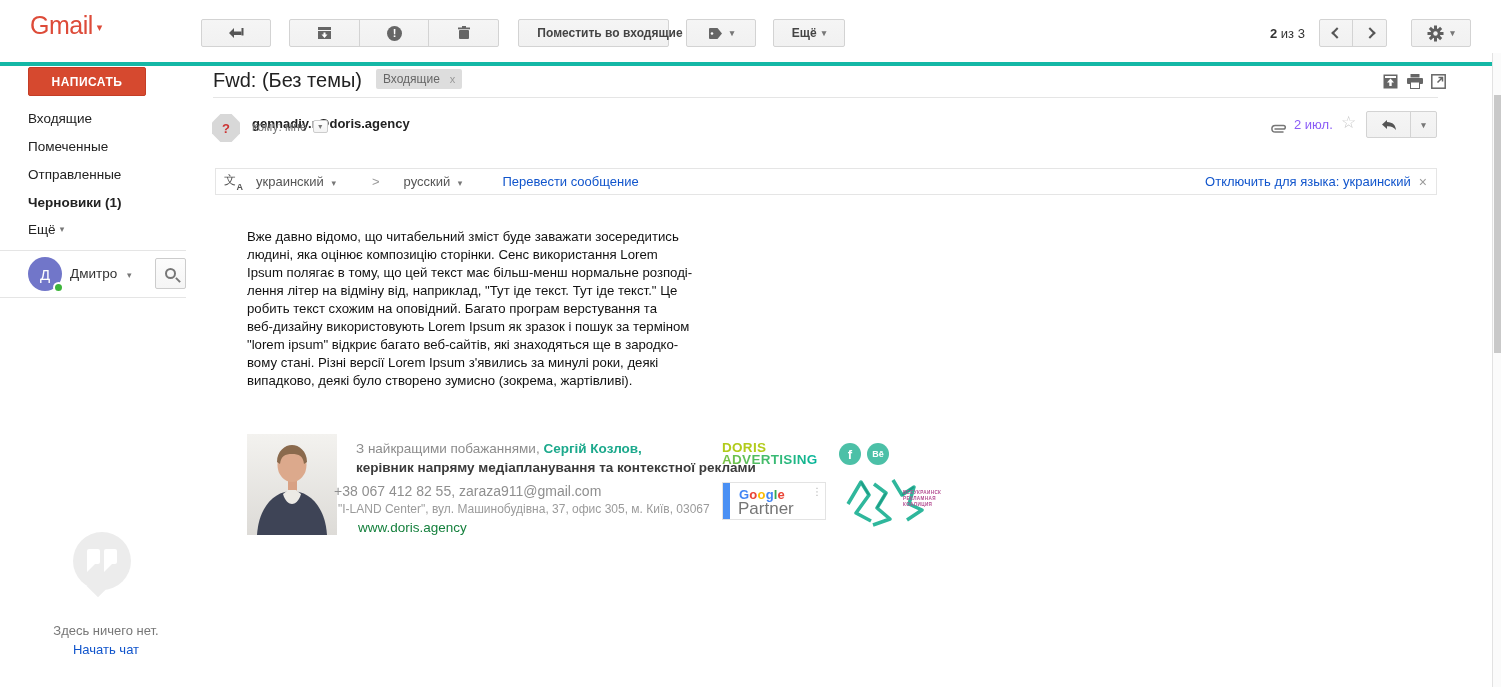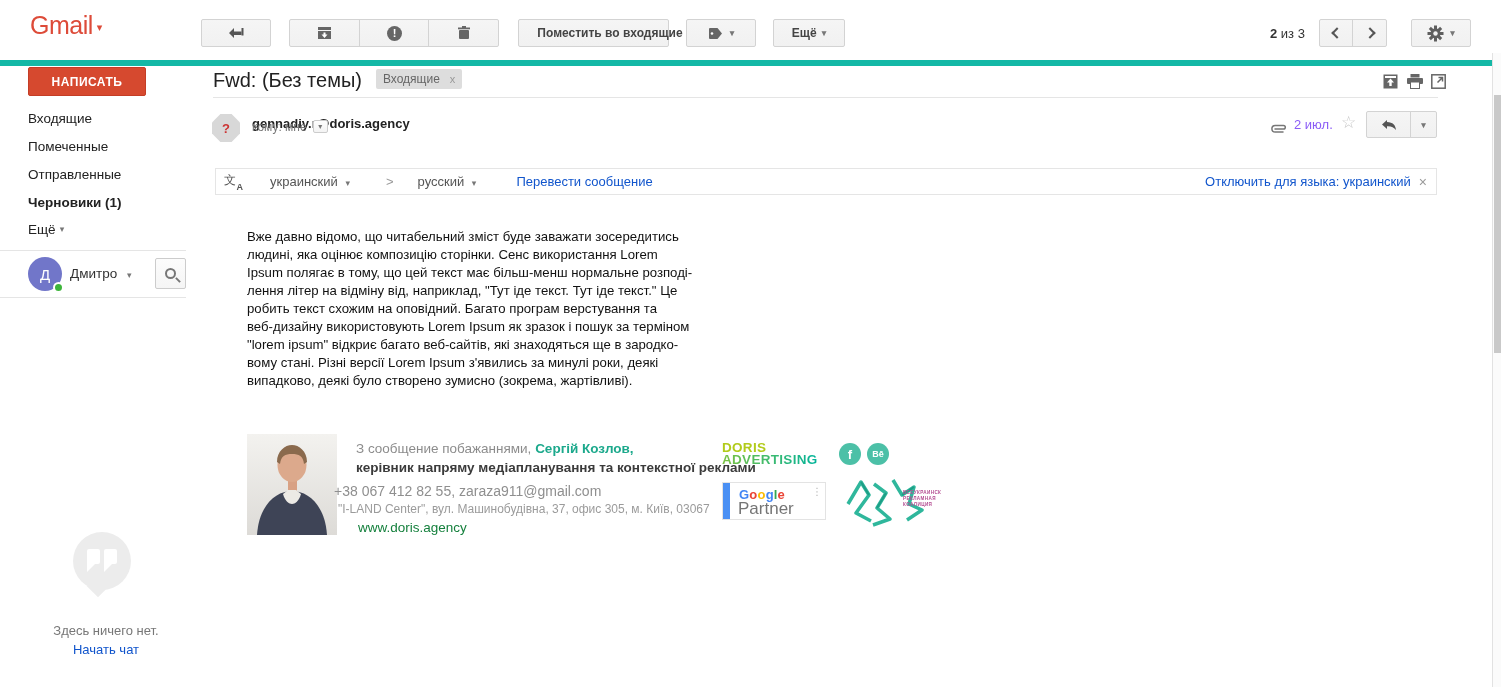--- a/index.html
+++ b/index.html
@@ -5,21 +5,21 @@
   * { margin:0; padding:0; box-sizing:border-box; }
   html,body { width:1501px; height:687px; }
   body {
     position:relative; background:#fff; overflow:hidden;
     font-family:"Liberation Sans", sans-serif; color:#222;
     -webkit-font-smoothing:antialiased;
   }
   .abs { position:absolute; }
 
   
-  .header { position:absolute; left:0; top:0; width:1501px; height:66px; background:#fff; border-bottom:6px solid #14b8a6; }
+  .header { position:absolute; left:0; top:0; width:1501px; height:66px; background:#fff; border-bottom:4px solid #14b8a6; }
   .gmail-logo { position:absolute; left:30px; top:11px; font-size:25px; color:#dd4b39; letter-spacing:-0.5px; cursor:pointer; }
   .gmail-logo .caret { font-size:11px; color:#dd4b39; vertical-align:3px; margin-left:4px; }
 
   .btn {
     position:absolute; height:28px; top:19px;
     background:linear-gradient(#f5f5f5,#f1f1f1);
     border:1px solid #d3d3d3; border-radius:2px;
     display:flex; align-items:center; justify-content:center;
     font-size:12px; font-weight:bold; color:#444; cursor:pointer; white-space:nowrap;
   }
@@ -81,21 +81,21 @@
   .rbtn { position:static; height:27px; }
 
   .translate-bar {
     position:absolute; left:215px; top:168px; width:1222px; height:27px;
     border:1px solid #e5e5e5; display:flex; align-items:center; font-size:13px; color:#555; background:#fff;
   }
   .tlink { color:#1155cc; cursor:pointer; }
   .t-icon { position:relative; width:18px; height:16px; margin-left:8px; color:#555; }
   .t-icon .cjk { position:absolute; left:0; top:-2px; font-size:12px; }
   .t-icon .lat { position:absolute; right:-1px; bottom:-2px; font-size:9px; font-weight:bold; }
-  .lang { margin-left:28px; cursor:pointer; }
+  .lang { margin-left:14px; cursor:pointer; }
   .lang .caret { margin-left:4px; }
 
   .body-text { position:absolute; left:247px; top:228px; font-size:13.2px; line-height:18px; color:#111; white-space:pre-line; }
 
   
   .sig-photo { position:absolute; left:247px; top:434px; width:90px; height:101px; }
   .sig-l1 { position:absolute; left:356px; top:441px; font-size:13.5px; color:#8c8c8c; }
   .sig-name { color:#1ca98c; font-weight:bold; }
   .sig-l2 { position:absolute; left:356px; top:460px; font-size:13.5px; font-weight:bold; color:#3b3b3b; }
   .sig-l3 { position:absolute; left:334px; top:483px; font-size:14px; color:#8f8f8f; }
@@ -345,21 +345,21 @@
     <rect width="90" height="101" fill="url(#bg)"></rect>
     <rect x="41" y="44" width="9" height="14" fill="#d8a184"></rect>
     <ellipse cx="45" cy="31" rx="14.5" ry="17" fill="#dca98c"></ellipse>
     <path d="M30 28c0-11 8-17 15-17s15 6 15 17l-3 2c-1-8-5-10-12-10s-11 2-12 10z" fill="#8a6a4d"></path>
     <path d="M10 101c2-30 19-44 35-44s33 14 35 44z" fill="#3e4456"></path>
     <path d="M36 60c2 7 6 10 9 10s7-3 9-10l-5-4h-8z" fill="#eceae5"></path>
   </svg>
 </div>
 
 <div class="sig-l1">
-  <span>З сообщение побажаннями,</span>
+  <span>З найкращими побажаннями,</span>
   <span class="sig-name">Сергій Козлов,</span>
 </div>
 <div class="sig-l2">керівник напряму медіапланування та контекстної реклами</div>
 <div class="sig-l3">+38 067 412 82 55, zaraza911@gmail.com</div>
 <div class="sig-l4">"I-LAND Center", вул. Машинобудівна, 37, офис 305, м. Київ, 03067</div>
 <div class="sig-l5">www.doris.agency</div>
 
 <div class="doris-logo">
   <div class="doris-1">DORIS</div>
   <div class="doris-2">ADVERTISING</div>

